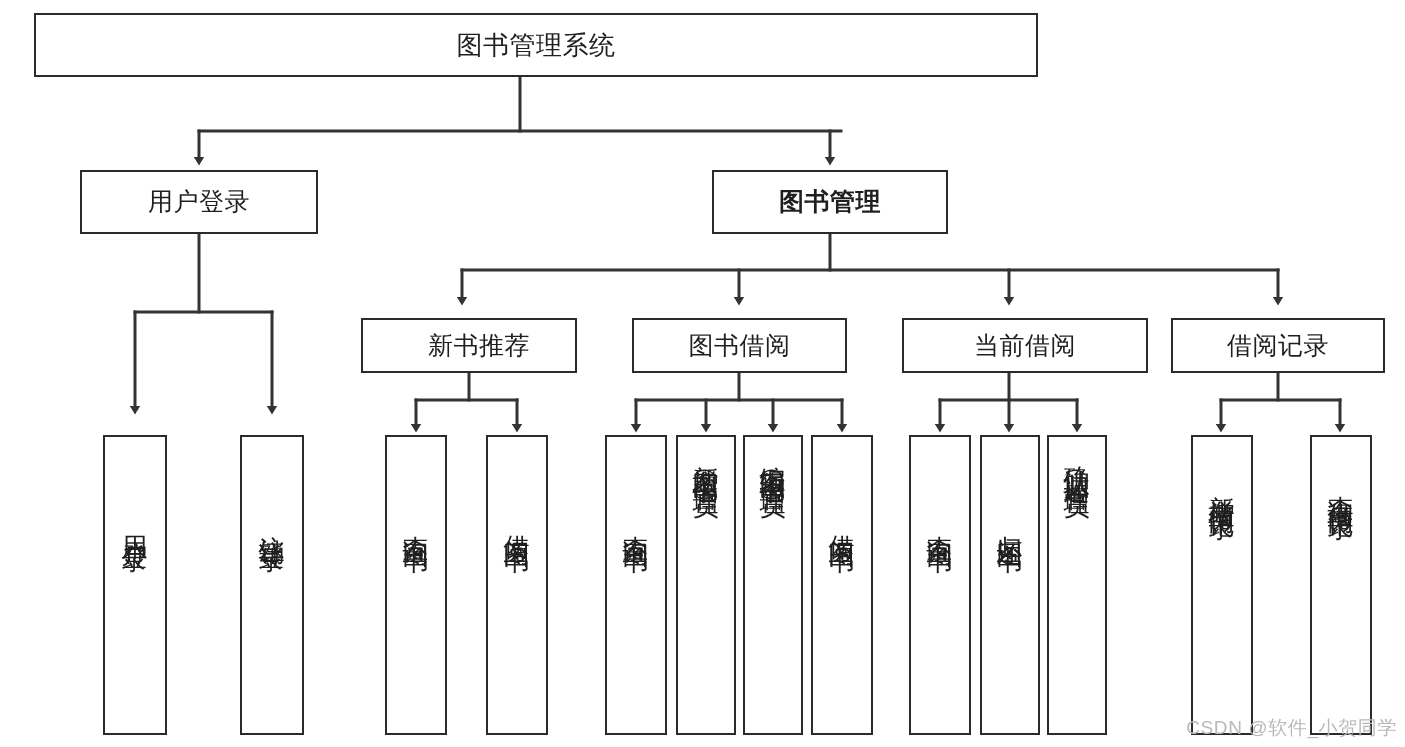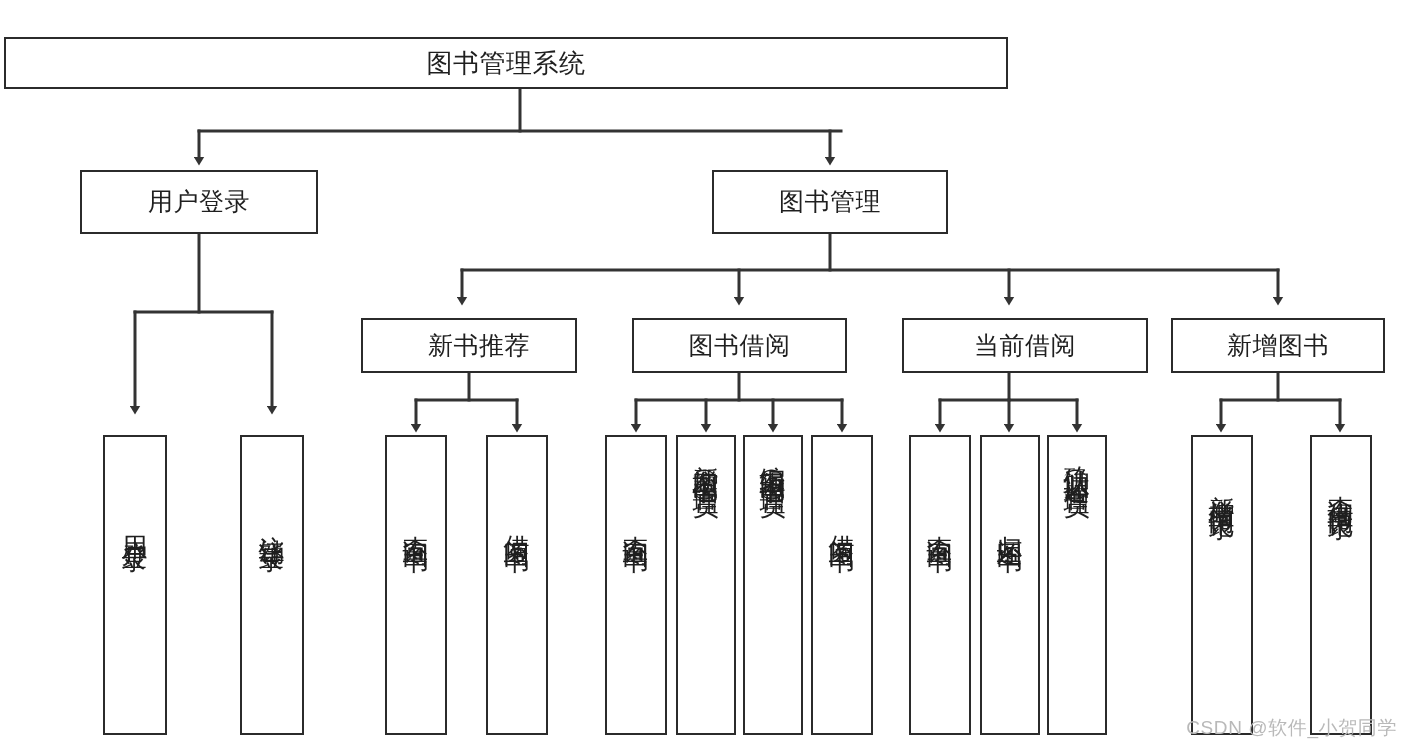--- a/index.html
+++ b/index.html
@@ -126,46 +126,46 @@
       <path d="M1009,400 L1009,424" marker-end="url(#arrow)"></path>
       <path d="M1077,400 L1077,424" marker-end="url(#arrow)"></path>
 
       <path d="M1278,373 L1278,400"></path>
       <path d="M1221,400 L1340,400"></path>
       <path d="M1221,400 L1221,424" marker-end="url(#arrow)"></path>
       <path d="M1340,400 L1340,424" marker-end="url(#arrow)"></path>
     </g>
   </svg>
 
-  <div class="node h root" style="left:4px; top:13px; width:1004px; height:52px;margin-top:24px;">
+  <div class="node h root" style="left:34px; top:13px; width:1004px; height:64px;">
     <span class="label">图书管理系统</span>
   </div>
 
   <div class="node h" style="left:80px; top:170px; width:238px; height:64px;">
     <span class="label">用户登录</span>
   </div>
 
-  <div class="node h" style="left:712px; top:170px; width:236px; height:64px;">
+  <div class="node h" style="left:712px; top:170px; width:236px; height:64px;font-weight:bold;">
     <span class="label">图书管理</span>
   </div>
 
   <div class="node h" style="left:361px; top:318px; width:216px; height:55px;padding-left:20px;">
     <span class="label">新书推荐</span>
   </div>
 
   <div class="node h" style="left:632px; top:318px; width:215px; height:55px;">
     <span class="label">图书借阅</span>
   </div>
 
   <div class="node h" style="left:902px; top:318px; width:246px; height:55px;">
     <span class="label">当前借阅</span>
   </div>
 
   <div class="node h" style="left:1171px; top:318px; width:214px; height:55px;">
-    <span class="label">新增图书</span>
+    <span class="label">借阅记录</span>
   </div>
 
   <div class="node v" style="left:103px; top:435px; width:64px; height:300px;">
     <span class="label" style="margin-top:78px;">用户登录</span>
   </div>
 
   <div class="node v" style="left:240px; top:435px; width:64px; height:300px;">
     <span class="label" style="margin-top:78px;">注销登录</span>
   </div>
 

